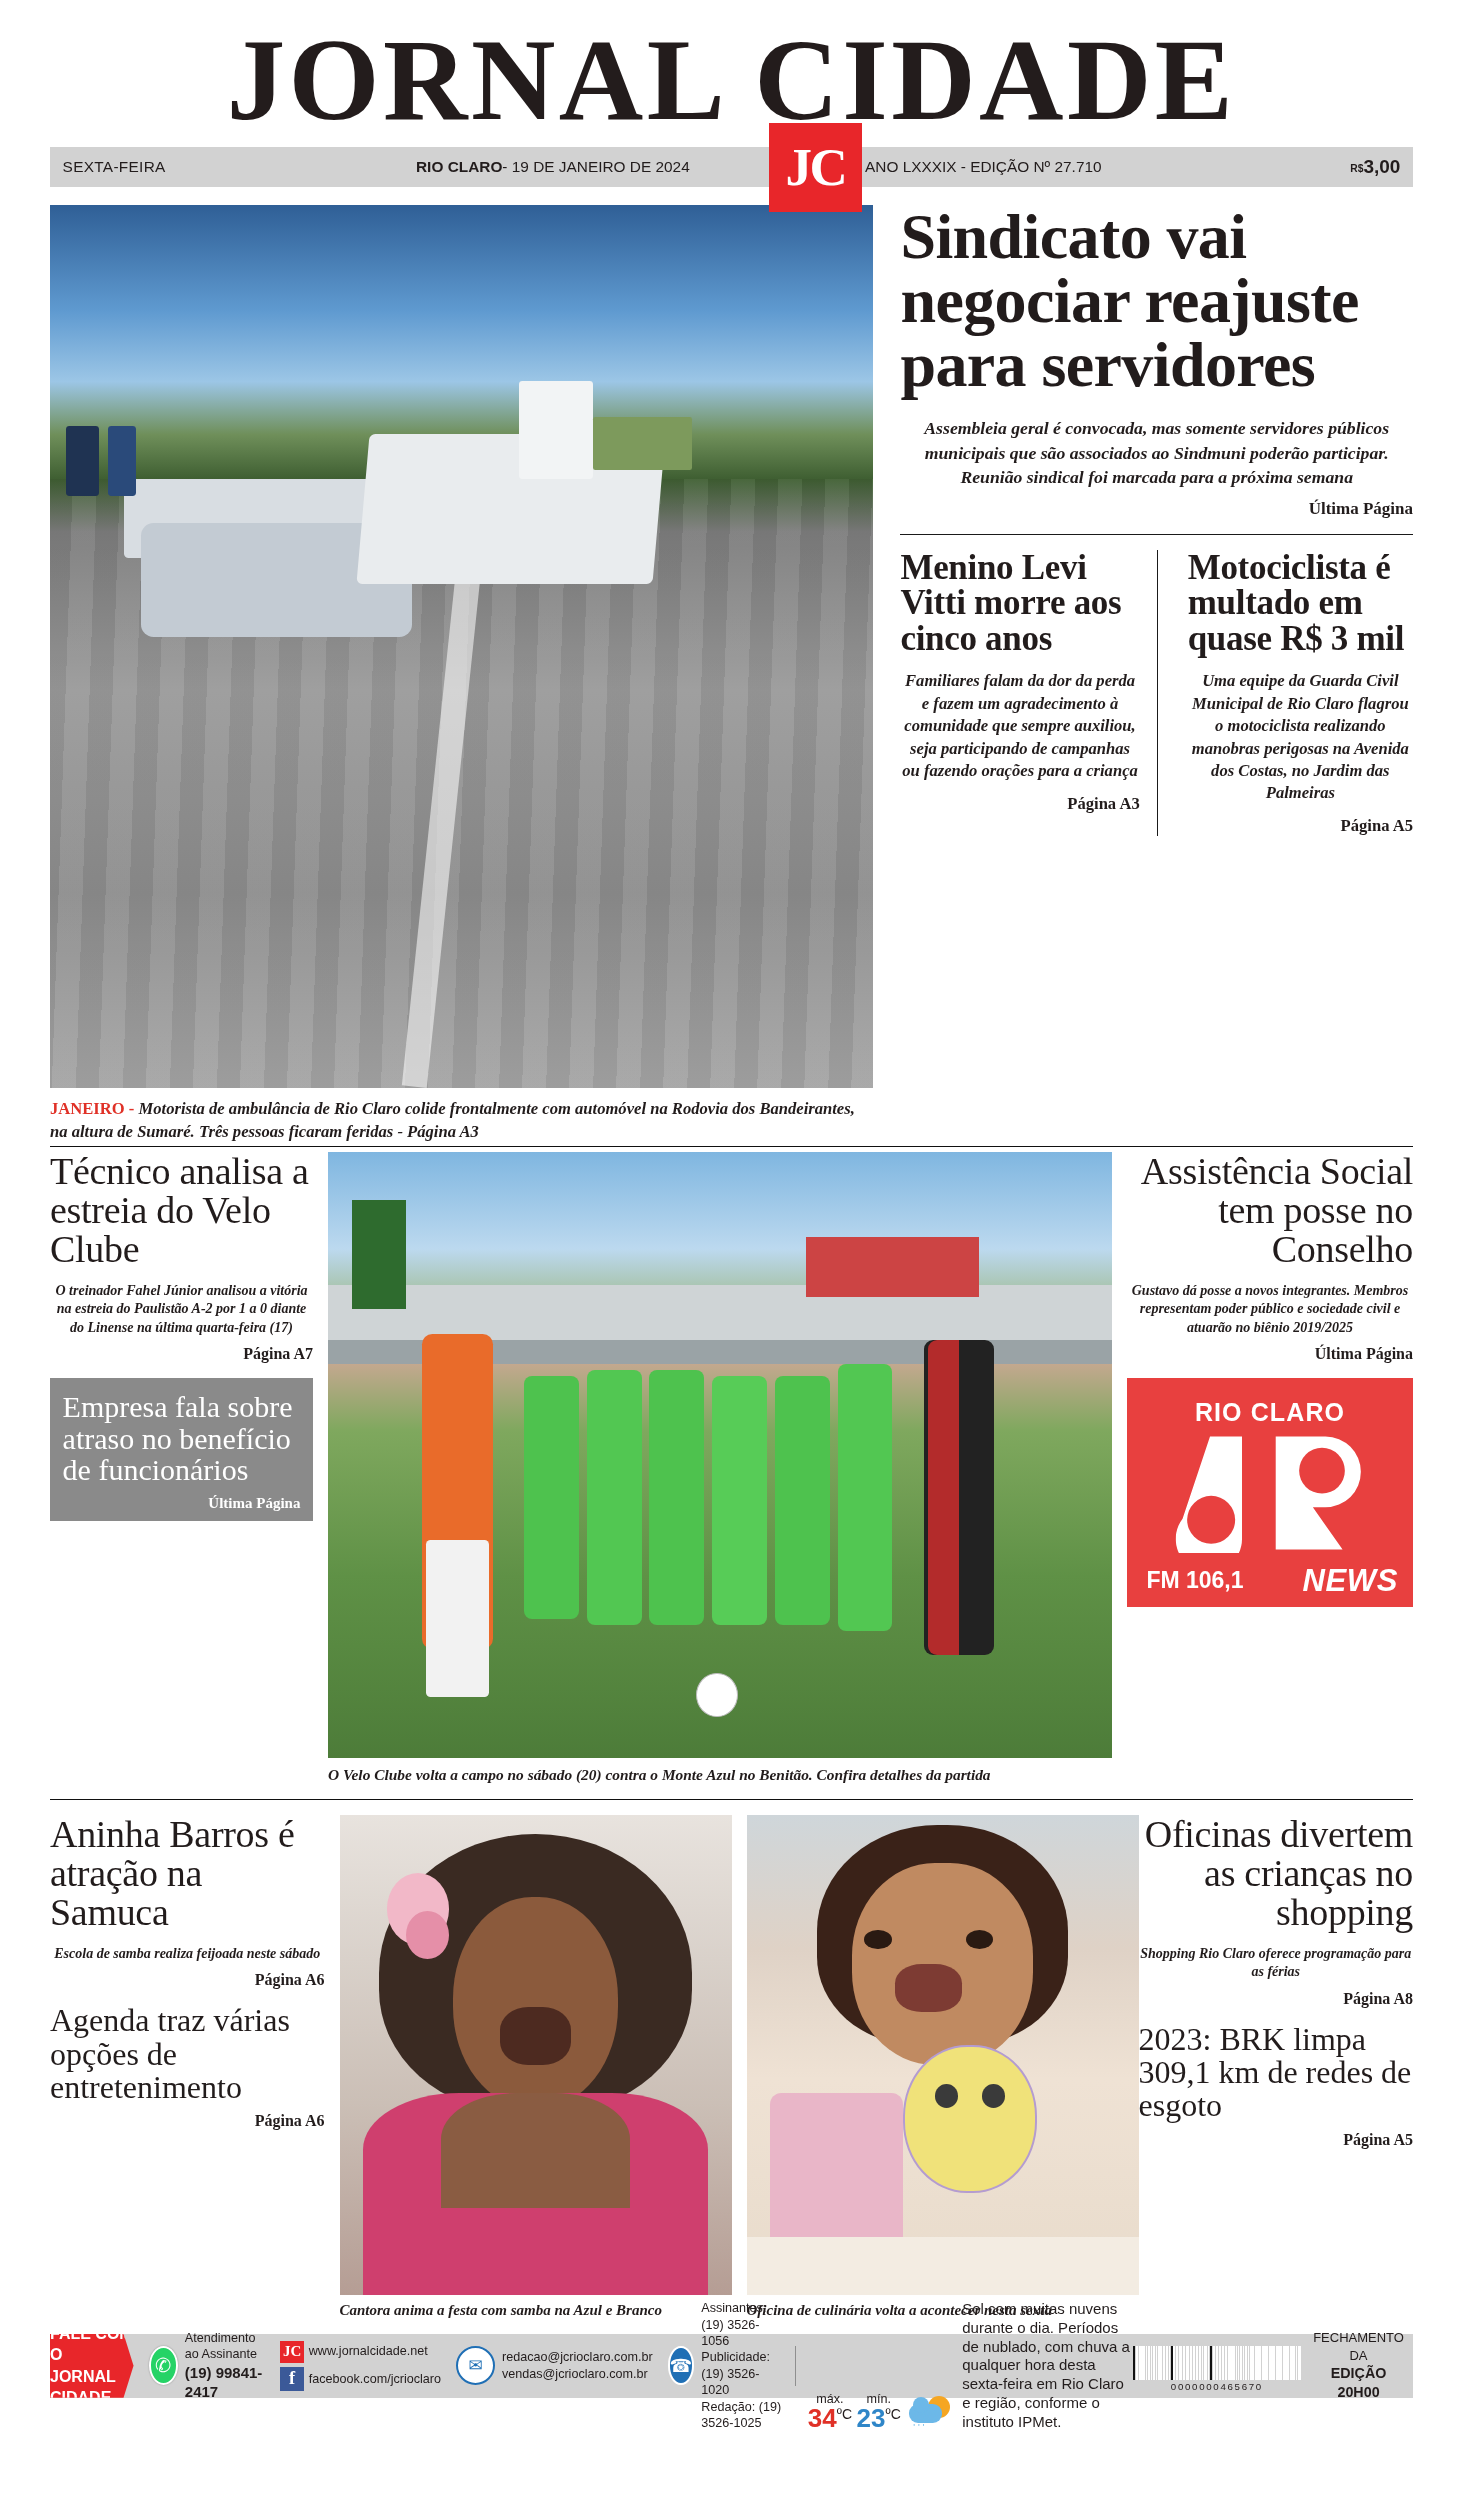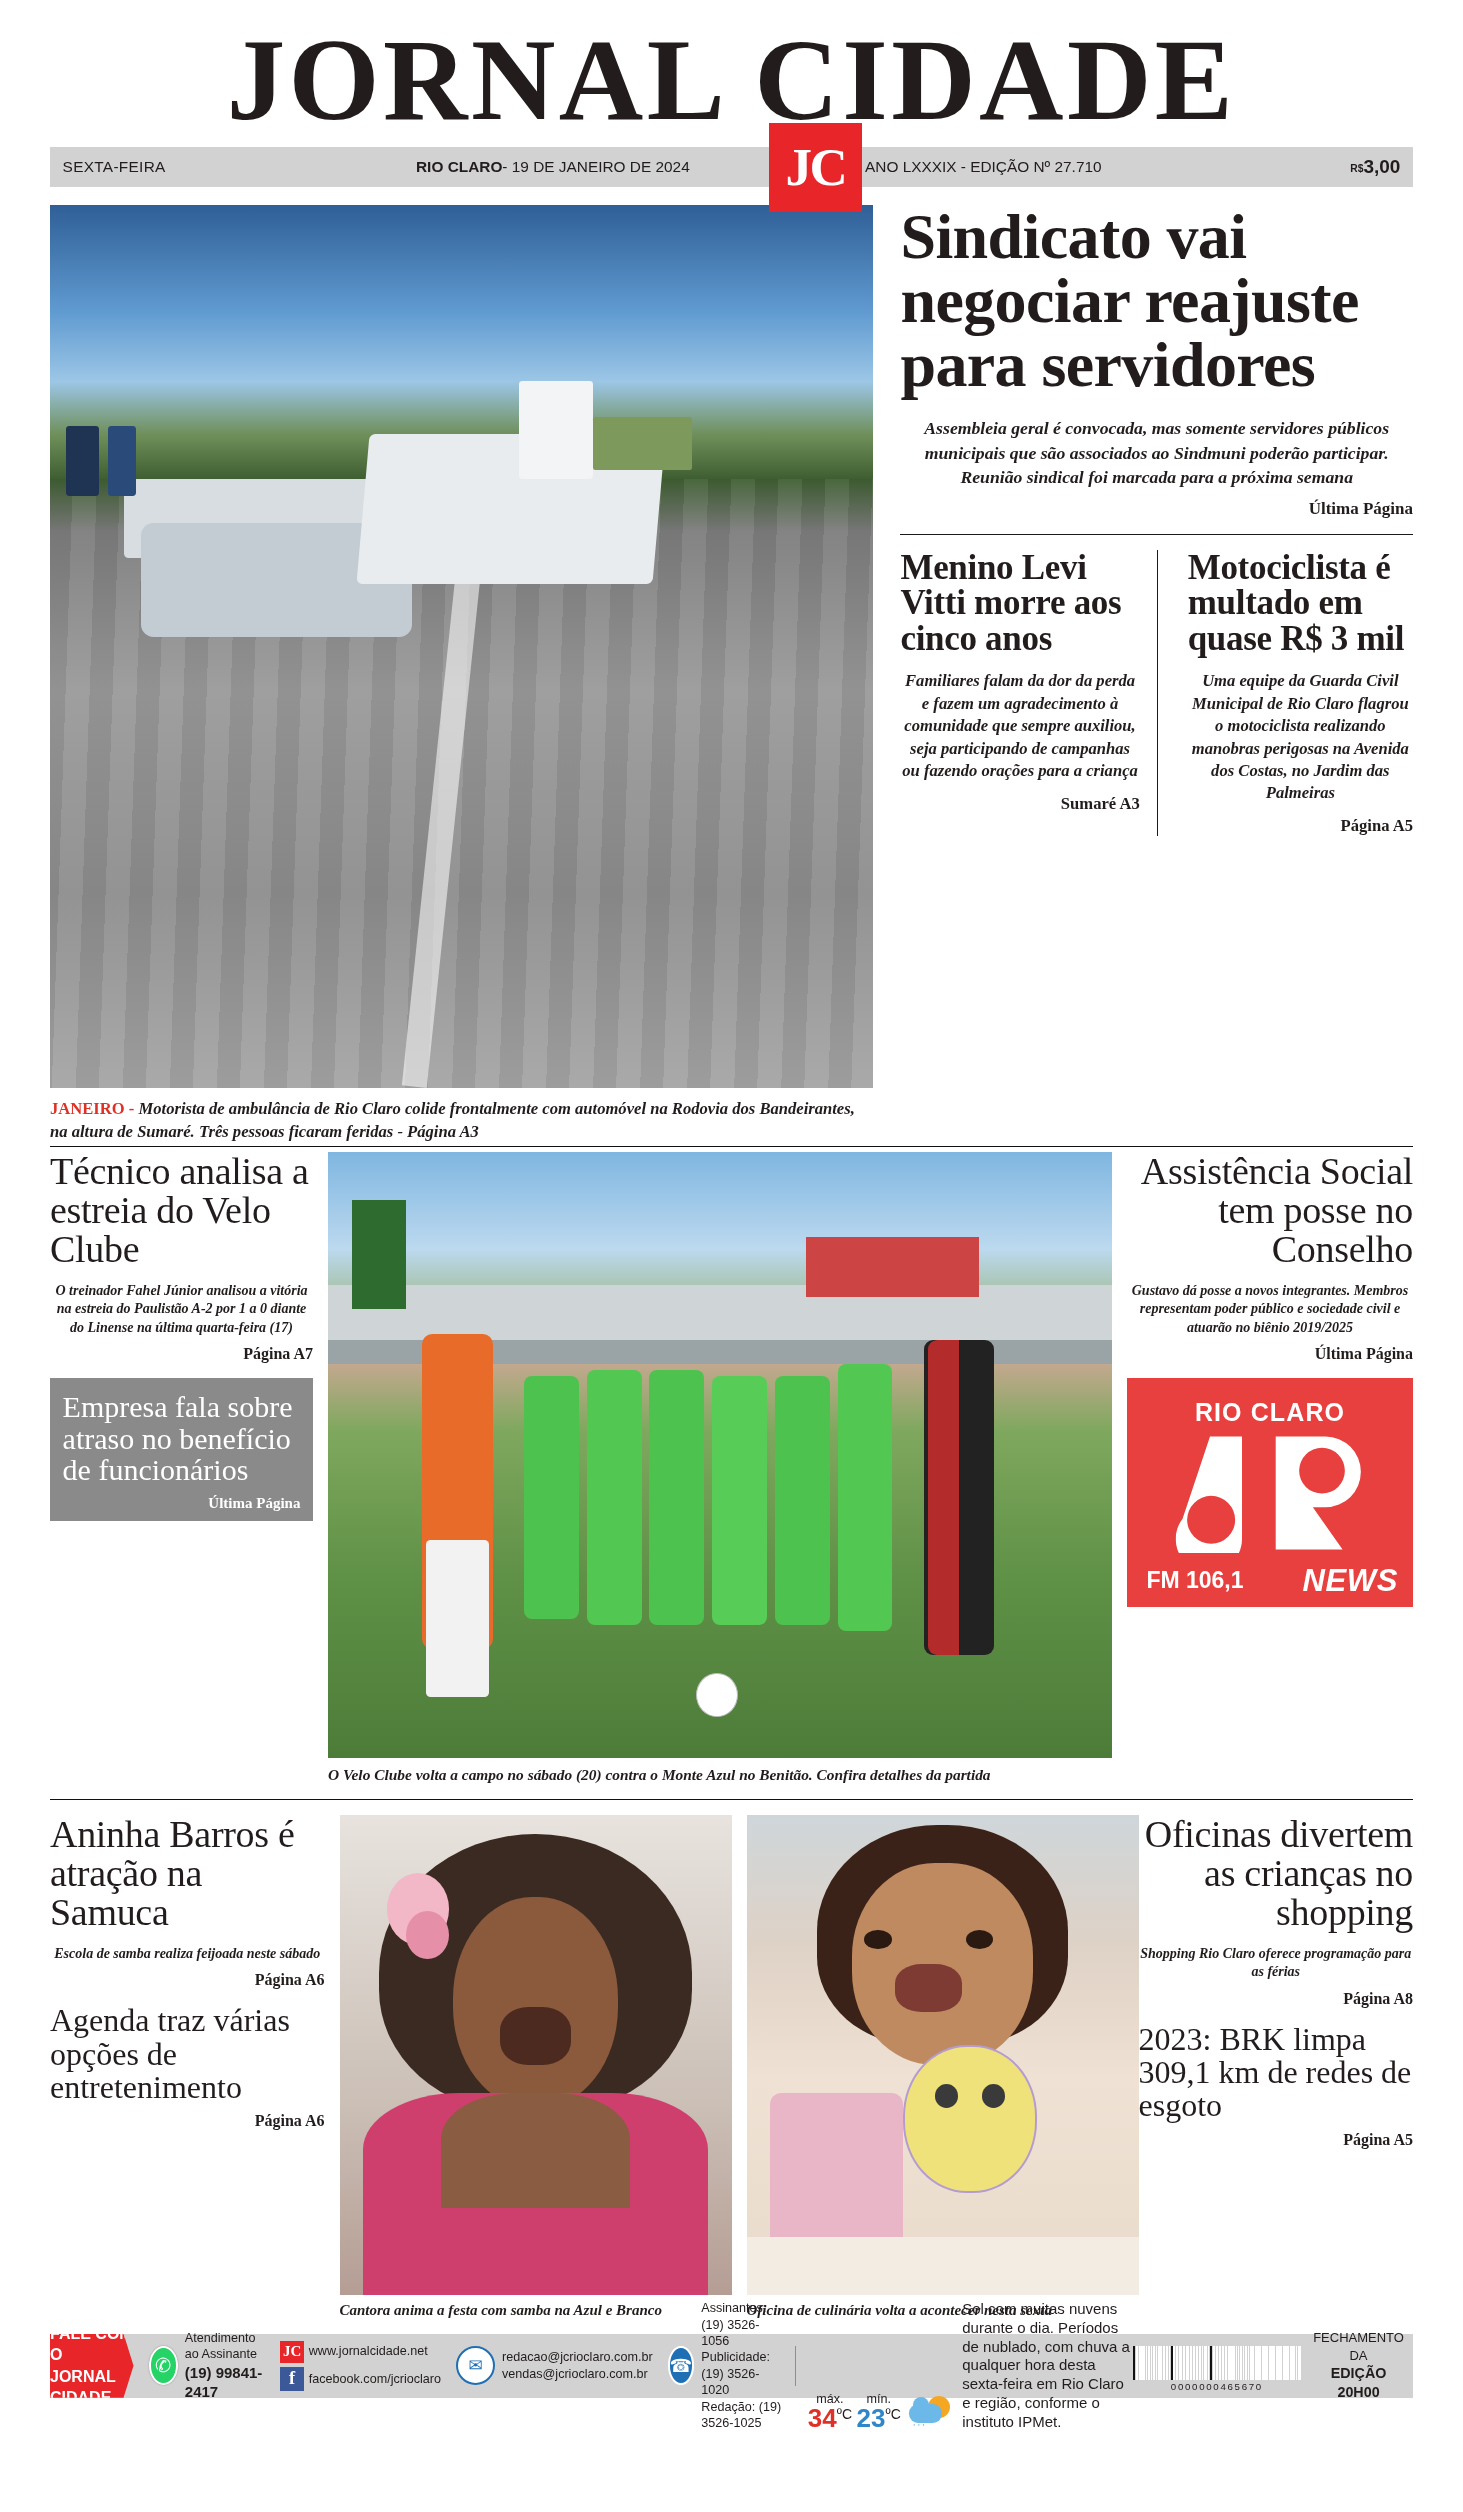--- a/index.html
+++ b/index.html
@@ -283,21 +283,21 @@
       <div class="b1-right">
         <div class="lead-head">Sindicato vai negociar reajuste para servidores</div>
         <div class="lead-sub">Assembleia geral é convocada, mas somente servidores públicos municipais que são associados ao Sindmuni poderão participar. Reunião sindical foi marcada para a próxima semana</div>
         <div class="pg-ref">Última Página</div>
         <div class="hr-thin"></div>
 
         <div class="two-col">
           <div class="col left">
             <div class="sub-head">Menino Levi Vitti morre aos cinco anos</div>
             <div class="sub-body">Familiares falam da dor da perda e fazem um agradecimento à comunidade que sempre auxiliou, seja participando de campanhas ou fazendo orações para a criança</div>
-            <div class="sub-pg">Sumaré A3</div>
+            <div class="sub-pg">Página A3</div>
           </div>
           <div class="col right">
             <div class="sub-head">Motociclista é multado em quase R$ 3 mil</div>
             <div class="sub-body">Uma equipe da Guarda Civil Municipal de Rio Claro flagrou o motociclista realizando manobras perigosas na Avenida dos Costas, no Jardim das Palmeiras</div>
             <div class="sub-pg">Página A5</div>
           </div>
         </div>
       </div>
     </div>
 

